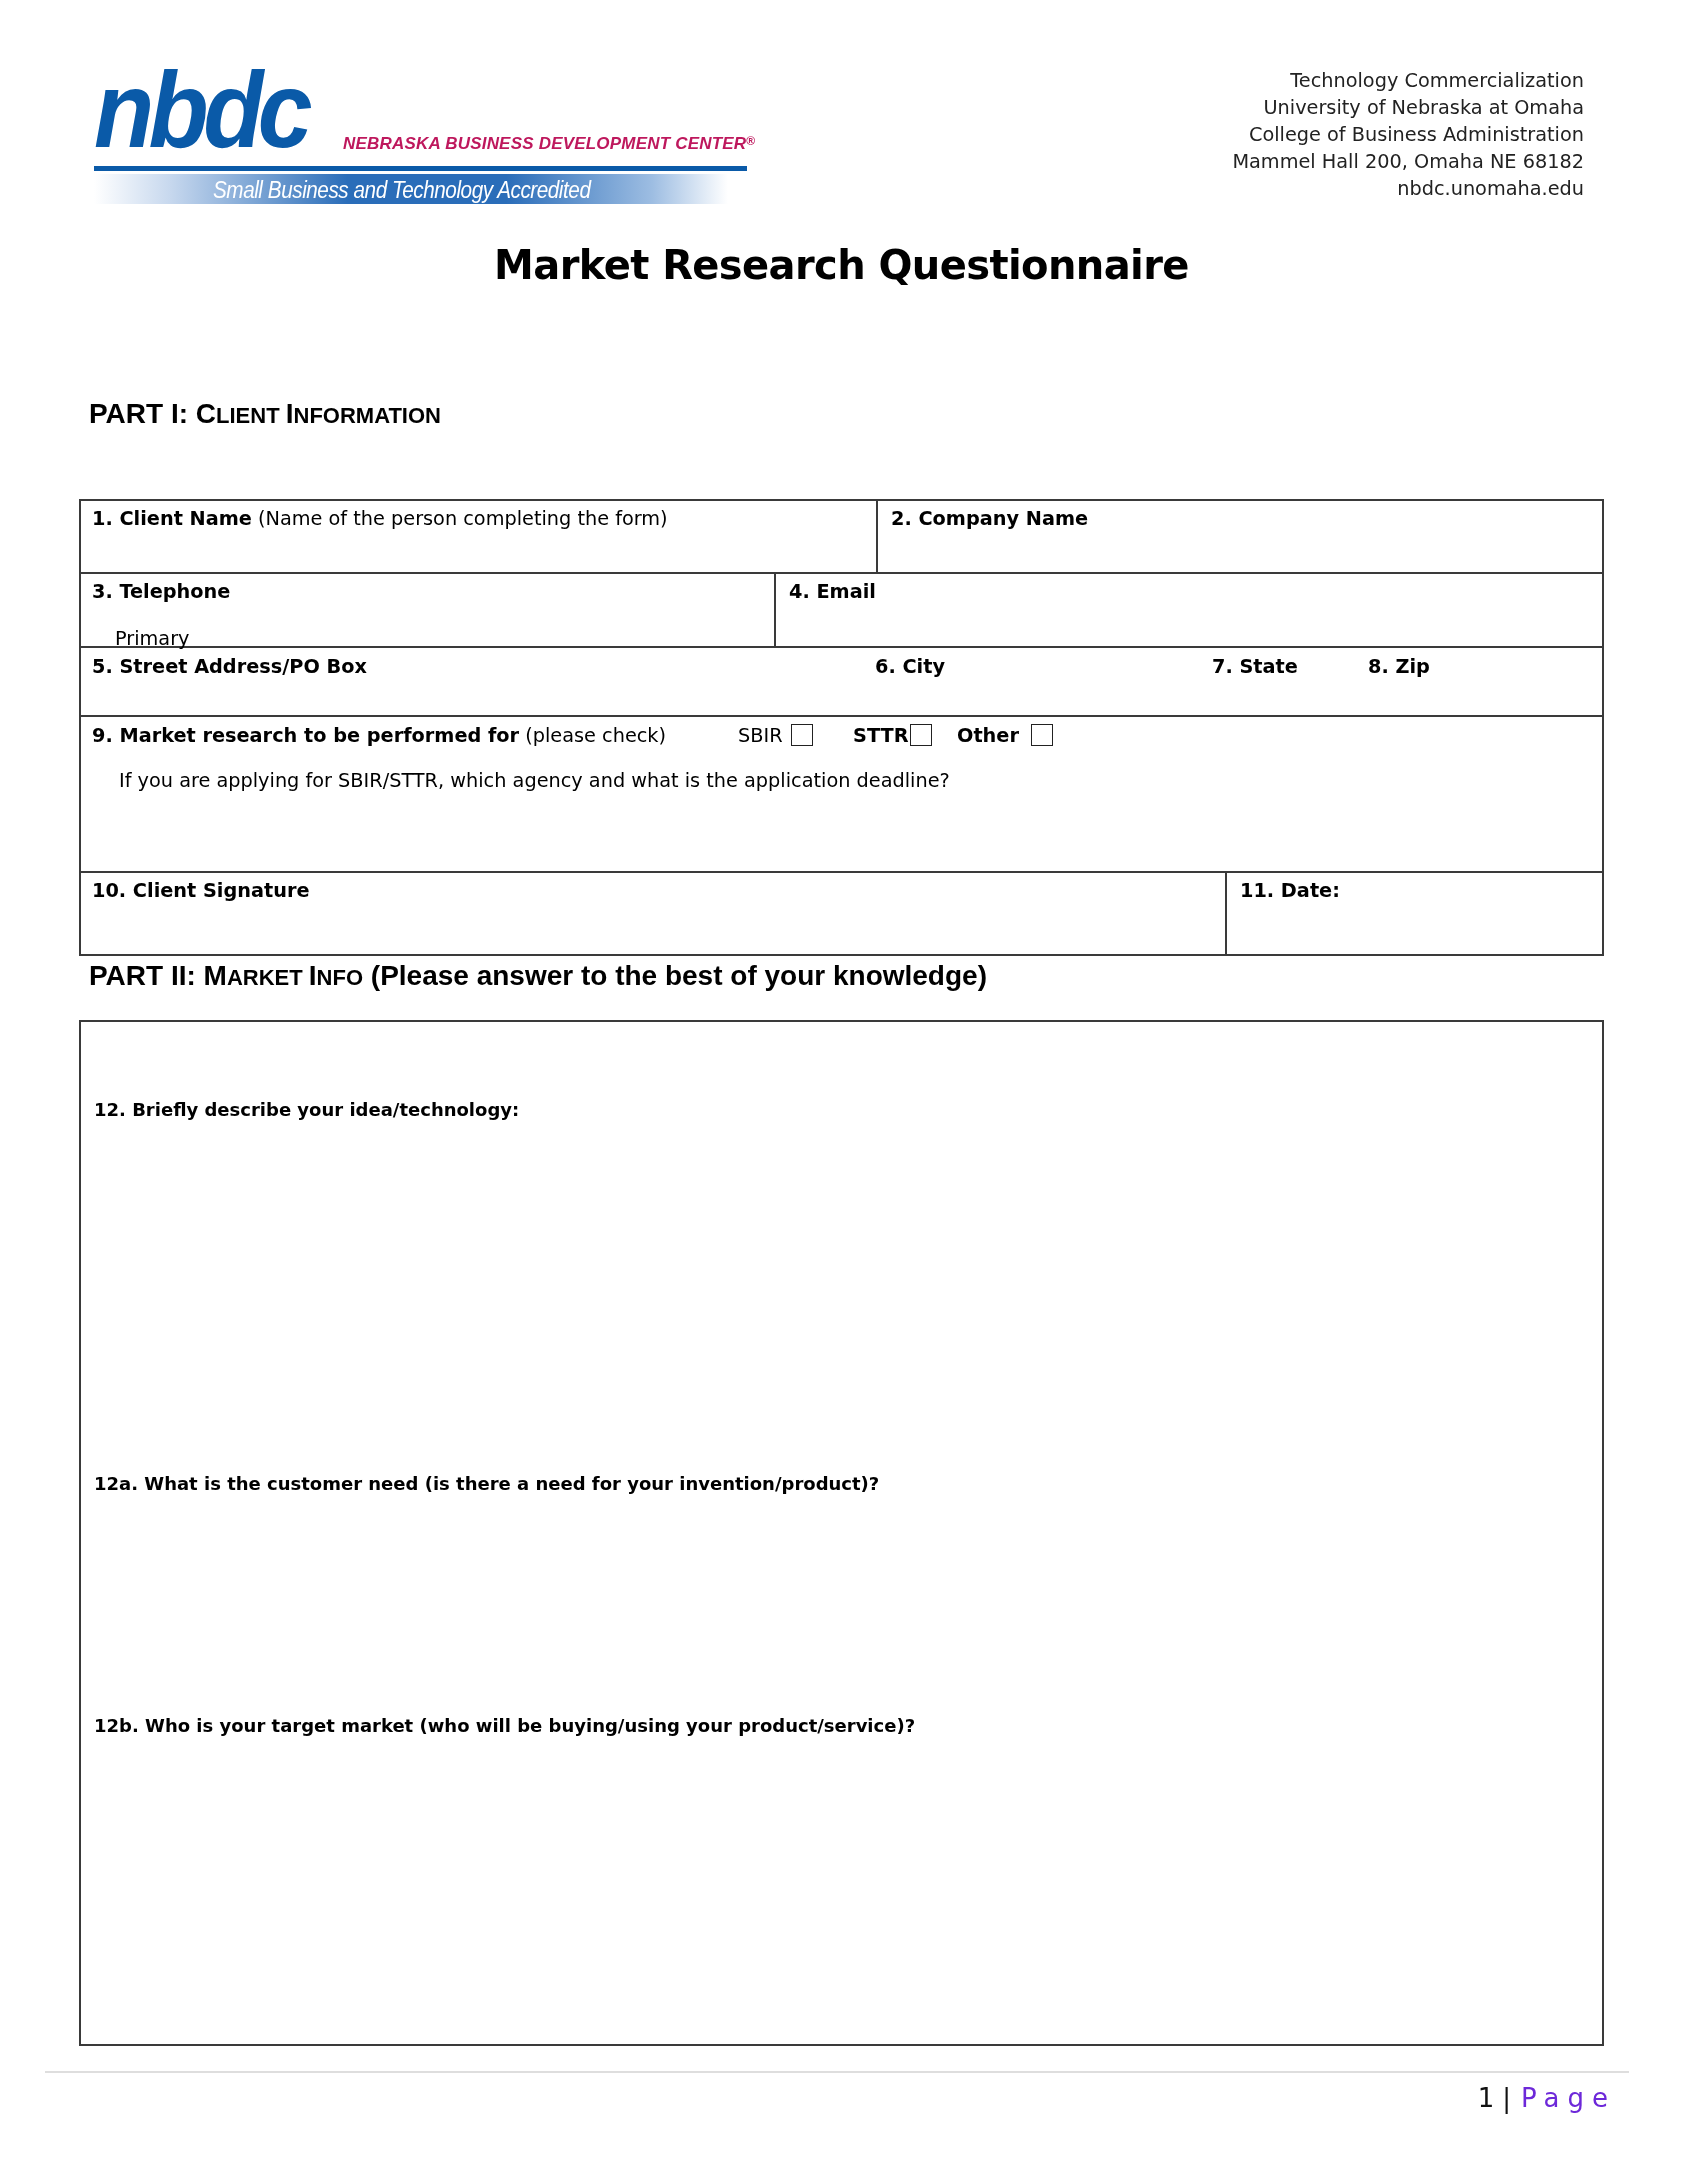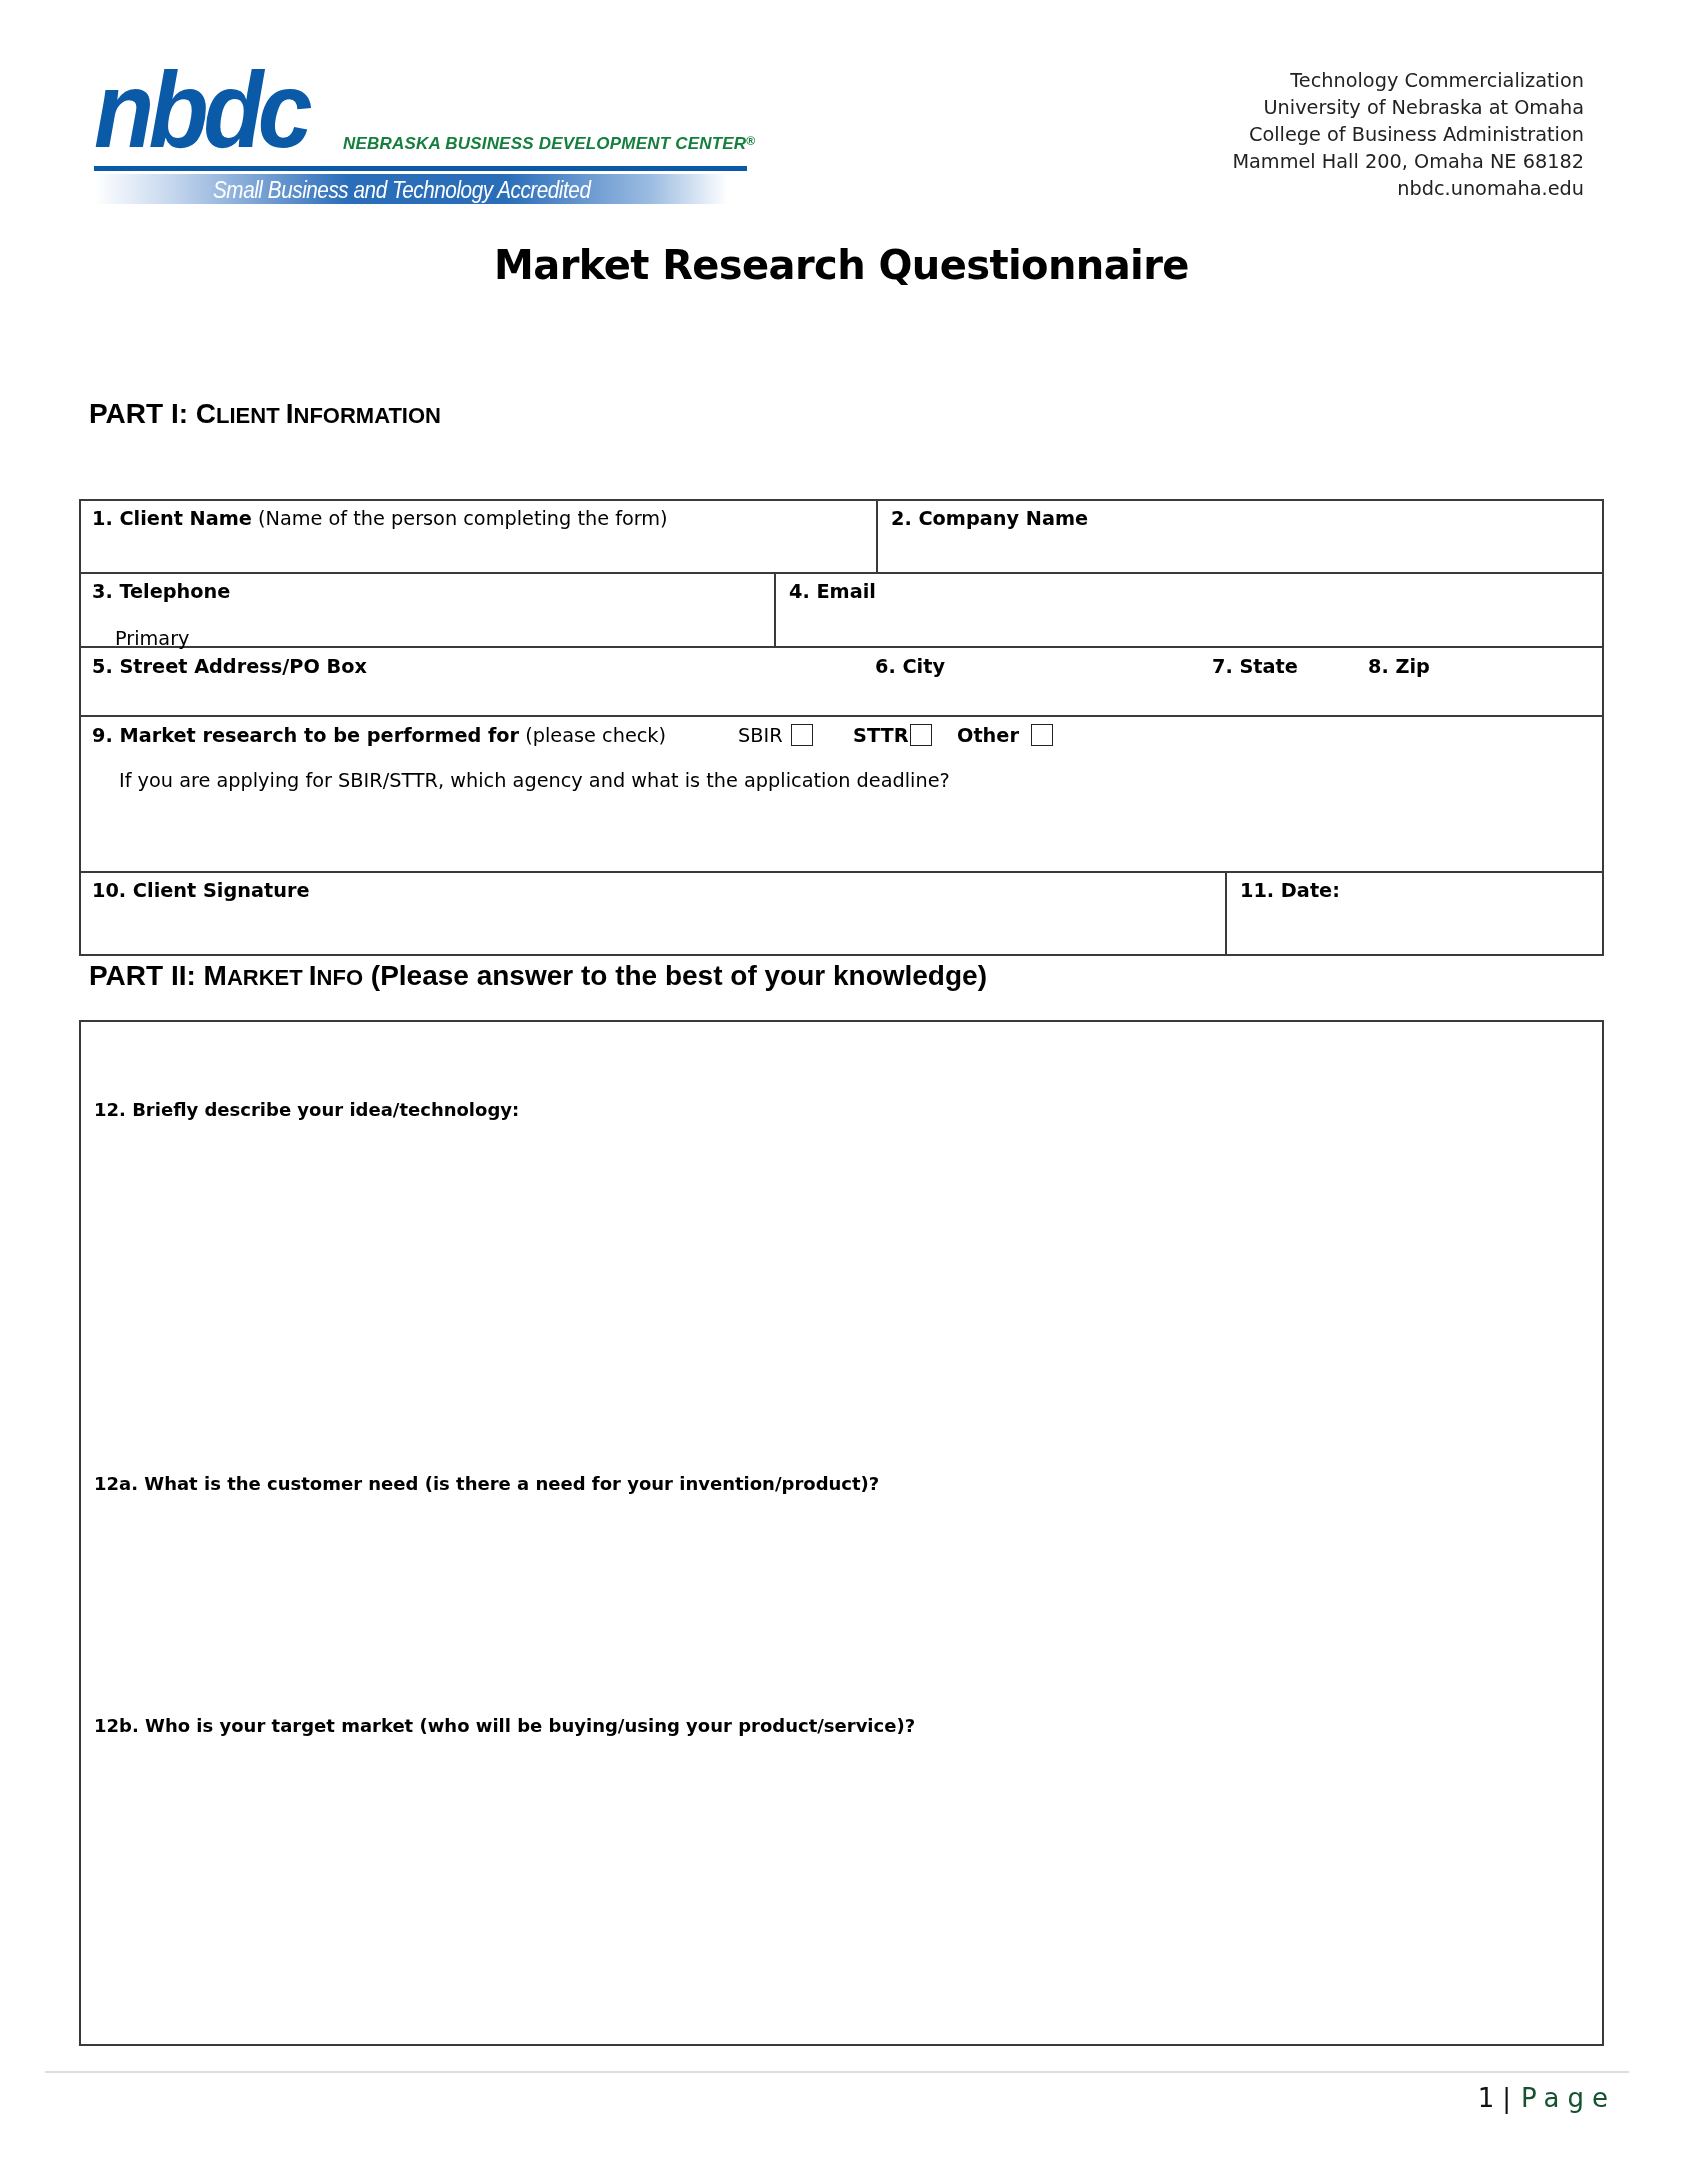--- a/index.html
+++ b/index.html
@@ -1,21 +1,21 @@
 <!DOCTYPE html>
 <html><head>
 <meta charset="utf-8">
 <style>
   html, body { margin:0; padding:0; background:#ffffff; }
   body { width:1683px; height:2178px; position:relative; font-family:"Liberation Sans", sans-serif; color:#000; overflow:hidden; }
   .abs { position:absolute; }
   
   .logo { left:94px; top:57px; width:673px; height:149px; }
   .logo-mark { position:absolute; left:0; top:0; font-family:"Liberation Sans", sans-serif; font-style:italic; font-weight:bold; font-size:107px; line-height:107px; color:#0a5aa8; letter-spacing:-6px; transform:scaleX(0.92); transform-origin:left top; }
-  .logo-center { position:absolute; left:249px; top:77px; font-style:italic; font-weight:bold; font-size:17px; color:#15803d; letter-spacing:0.2px; white-space:nowrap; }
+  .logo-center { position:absolute; left:249px; top:77px; font-style:italic; font-weight:bold; font-size:17px; color:#be185d; letter-spacing:0.2px; white-space:nowrap; }
   .logo-reg { font-size:12px; vertical-align:top; font-style:normal; }
   .logo-rule { position:absolute; left:0; top:109px; width:653px; height:5px; background:#0a5aa8; }
   .logo-band { position:absolute; left:0; top:117px; width:634px; height:30px; background:linear-gradient(to right, #ffffff 0%, #c7d8ee 12%, #2a6db9 40%, #2a6db9 65%, #9dbde2 88%, #ffffff 100%); }
   .logo-band-text { position:absolute; left:119px; top:120px; font-style:italic; font-size:23px; color:#ffffff; white-space:nowrap; letter-spacing:-0.5px; transform:scaleX(0.9); transform-origin:left top; }
   
   .address { right:99px; top:67px; text-align:right; font-family:"DejaVu Sans", sans-serif; font-size:19.3px; line-height:27px; color:#222; }
   .address div { white-space:nowrap; }
   
   .title { left:0; width:1683px; top:242px; text-align:center; font-family:"DejaVu Sans", sans-serif; font-weight:bold; font-size:40px; letter-spacing:-0.6px; }
   
@@ -36,21 +36,21 @@
   .stable { left:79px; top:1020px; width:1525px; height:1026px; border:2px solid #3a3a3a; box-sizing:border-box; }
   .sheader { position:absolute; left:0; top:0; width:100%; height:54px; background:#595959; border-bottom:2px solid #2c2c2c; box-sizing:border-box; }
   .sheader-text { position:absolute; left:13px; top:15px; color:#fff; font-family:"DejaVu Sans", sans-serif; font-weight:bold; font-size:20px; white-space:nowrap; }
   .q { position:absolute; left:13px; font-family:"DejaVu Sans", sans-serif; font-weight:bold; font-size:18px; white-space:nowrap; }
   .answer { position:absolute; left:8px; right:8px; }
   
   .footer-rule { left:45px; top:2071px; width:1584px; height:2px; background:#dedede; }
   .footer { right:67px; top:2083px; font-family:"DejaVu Sans", sans-serif; font-size:26px; white-space:nowrap; }
   .footer .num { color:#111; }
   .footer .sep { color:#111; margin:0 10px 0 8px; }
-  .footer .pg { color:#14532d; letter-spacing:8px; }
+  .footer .pg { color:#6d28d9; letter-spacing:8px; }
 </style>
 </head>
 <body>
 
 <div class="abs logo">
   <div class="logo-mark">nbdc</div>
   <div class="logo-center"><span>NEBRASKA BUSINESS DEVELOPMENT CENTER</span><span class="logo-reg">®</span></div>
   <div class="logo-rule"></div>
   <div class="logo-band"></div>
   <div class="logo-band-text">Small Business and Technology Accredited</div>

